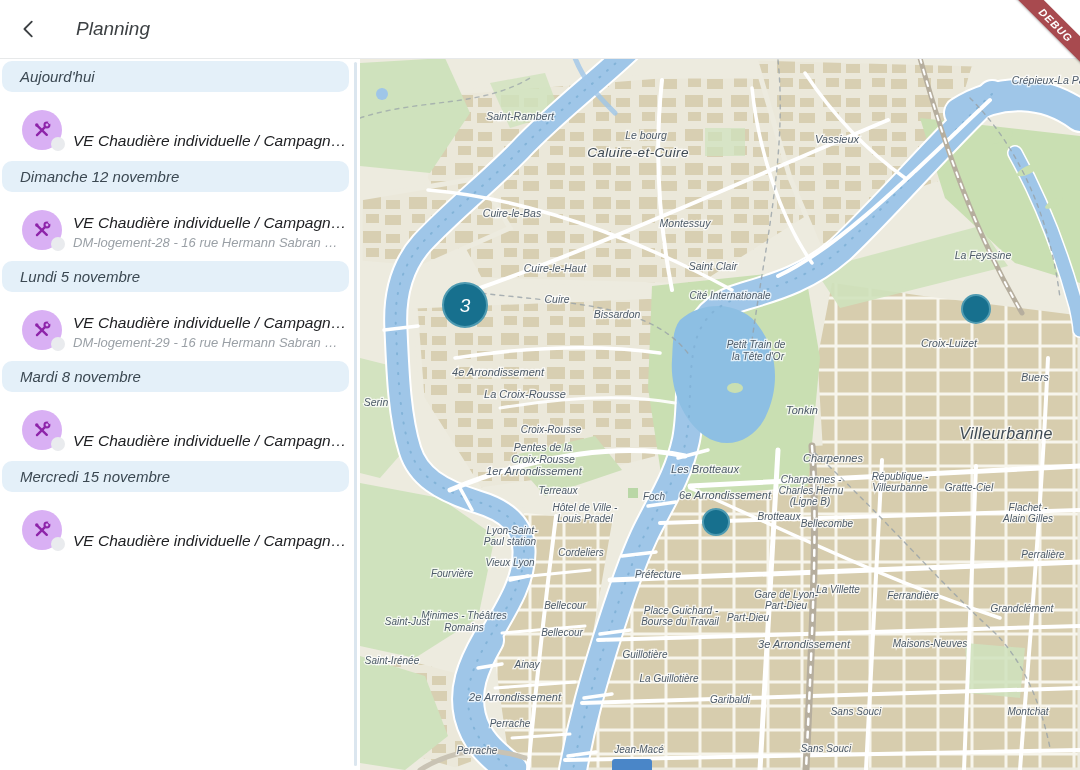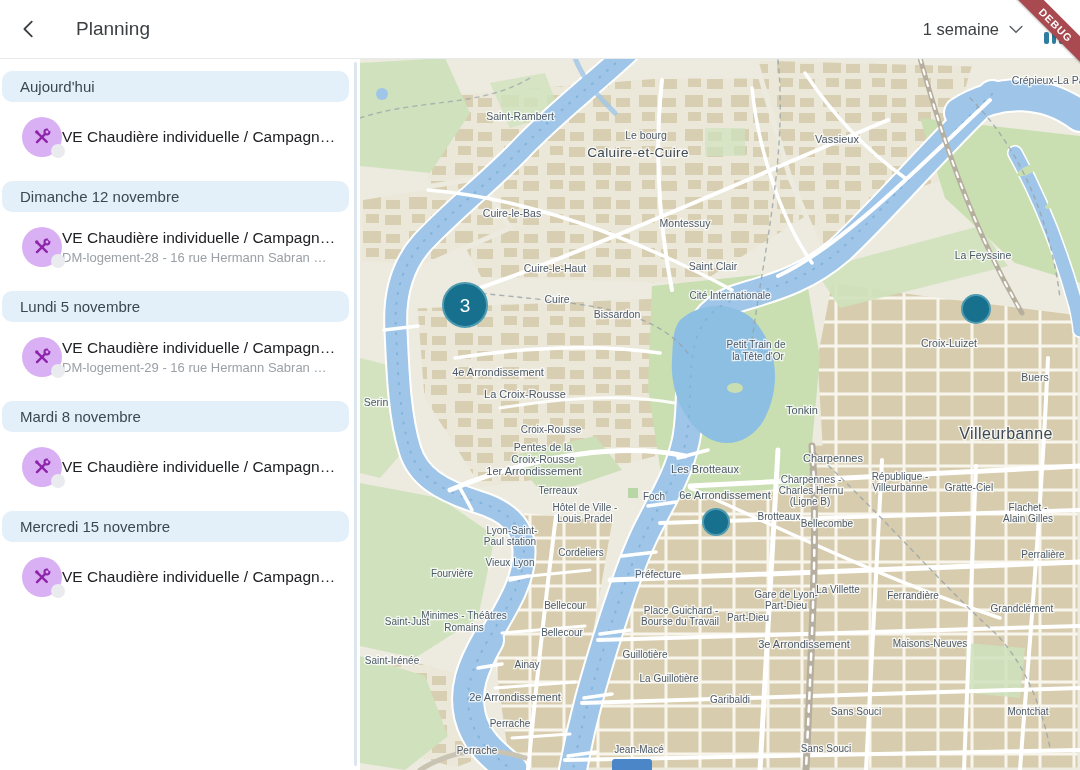--- a/index.html
+++ b/index.html
@@ -1,17 +1,17 @@
 <!DOCTYPE html>
 <html><head>
 <meta charset="utf-8">
 <style>
   html,body{margin:0;padding:0;background:#fff;}
   .app{position:relative;width:1080px;height:770px;overflow:hidden;background:#14532d;
-       font-family:"Liberation Sans",sans-serif;}
+       font-family:"Liberation Sans",sans-serif;font-style:italic;}
 
   
   .topbar{position:absolute;top:0;left:0;right:0;height:58px;background:#fff;
           border-bottom:1px solid #e7e9ea;display:flex;align-items:center;z-index:6;}
   .backbtn{width:58px;height:58px;display:flex;align-items:center;justify-content:center;cursor:pointer;}
   .pagetitle{font-size:19px;color:#3c4043;margin-left:18px;}
   .top-right{margin-left:auto;display:flex;align-items:center;gap:10px;padding-right:10px;}
   .period{font-size:16.5px;color:#3c4043;cursor:pointer;display:flex;align-items:center;gap:7px;}
   .bars-icon{width:26px;height:30px;display:flex;align-items:flex-end;gap:3px;margin-left:8px;}
   .bars-icon i{display:block;width:4.5px;border-radius:2px;background:#2e7da0;}
@@ -21,24 +21,24 @@
 
   
   .ribbon-wrap{position:absolute;top:0;right:0;width:72px;height:72px;overflow:hidden;z-index:10;pointer-events:none;}
   .ribbon{position:absolute;left:-7px;top:16px;width:110px;transform:rotate(45deg);
           background:#a84a4f;color:#fff;font-size:10.5px;font-weight:bold;letter-spacing:1px;
           text-align:center;padding:3px 0;box-shadow:0 1px 2px rgba(0,0,0,.25);}
 
   
   .list{position:absolute;top:58px;left:0;width:360px;bottom:0;background:#fff;overflow:hidden;}
   .scroll-track{position:absolute;top:4px;bottom:4px;right:3px;width:3px;background:#dbe6ef;border-radius:2px;}
-  .section{padding-top:13px;}
+  .section{padding-top:3px;}
   .section-header{height:31px;margin:0 11px 0 2px;border-radius:10px;background:#e4f0f9;
                   display:flex;align-items:center;padding-left:18px;font-size:15px;color:#3b4852;}
-  .item{display:flex;align-items:center;margin:12px 10px 8px 22px;height:46px;cursor:pointer;}
+  .item{display:flex;align-items:flex-end;gap:11px;margin:12px 10px 8px 22px;height:46px;cursor:pointer;}
   .item-icon{position:relative;width:40px;height:40px;border-radius:50%;background:#d9b0f4;
              display:flex;align-items:center;justify-content:center;flex:0 0 auto;}
   .item-icon .dot{position:absolute;right:-3px;bottom:-1px;width:14px;height:14px;border-radius:50%;background:#e9ebee;}
   .item-text{min-width:0;}
   .item-title{font-size:15.5px;color:#202124;white-space:nowrap;overflow:hidden;max-width:272px;}
   .item-sub{font-size:13px;color:#9aa0a6;margin-top:3px;white-space:nowrap;overflow:hidden;max-width:272px;}
 
   
   .map{position:absolute;left:360px;top:58px;width:720px;height:712px;background:#edebdf;cursor:grab;}
   .map svg{display:block;}
@@ -52,33 +52,20 @@
 
 <div class="app">
 
   <div class="topbar">
     <div class="backbtn">
       <svg width="22" height="22" viewBox="0 0 24 24">
         <path d="M15 4 L7 12 L15 20" fill="none" stroke="#3c4043" stroke-width="2" stroke-linecap="round" stroke-linejoin="round"></path>
       </svg>
     </div>
     <div class="pagetitle">Planning</div>
-    <div class="top-right">
-      <div class="period">
-        <span>1 semaine</span>
-        <svg width="20" height="20" viewBox="0 0 24 24">
-          <path d="M5 9 L12 16 L19 9" fill="none" stroke="#5f6368" stroke-width="1.8" stroke-linecap="round" stroke-linejoin="round"></path>
-        </svg>
-      </div>
-      <div class="bars-icon">
-          <i></i>
-          <i></i>
-          <i></i>
-        </div>
-    </div>
   </div>
 
   <div class="ribbon-wrap">
     <div class="ribbon" style="background: rgb(168, 74, 79);">DEBUG</div>
   </div>
 
   <div class="list">
     <div class="scroll-track"></div>
   <div class="section">
         <div class="section-header">Aujourd'hui</div>

